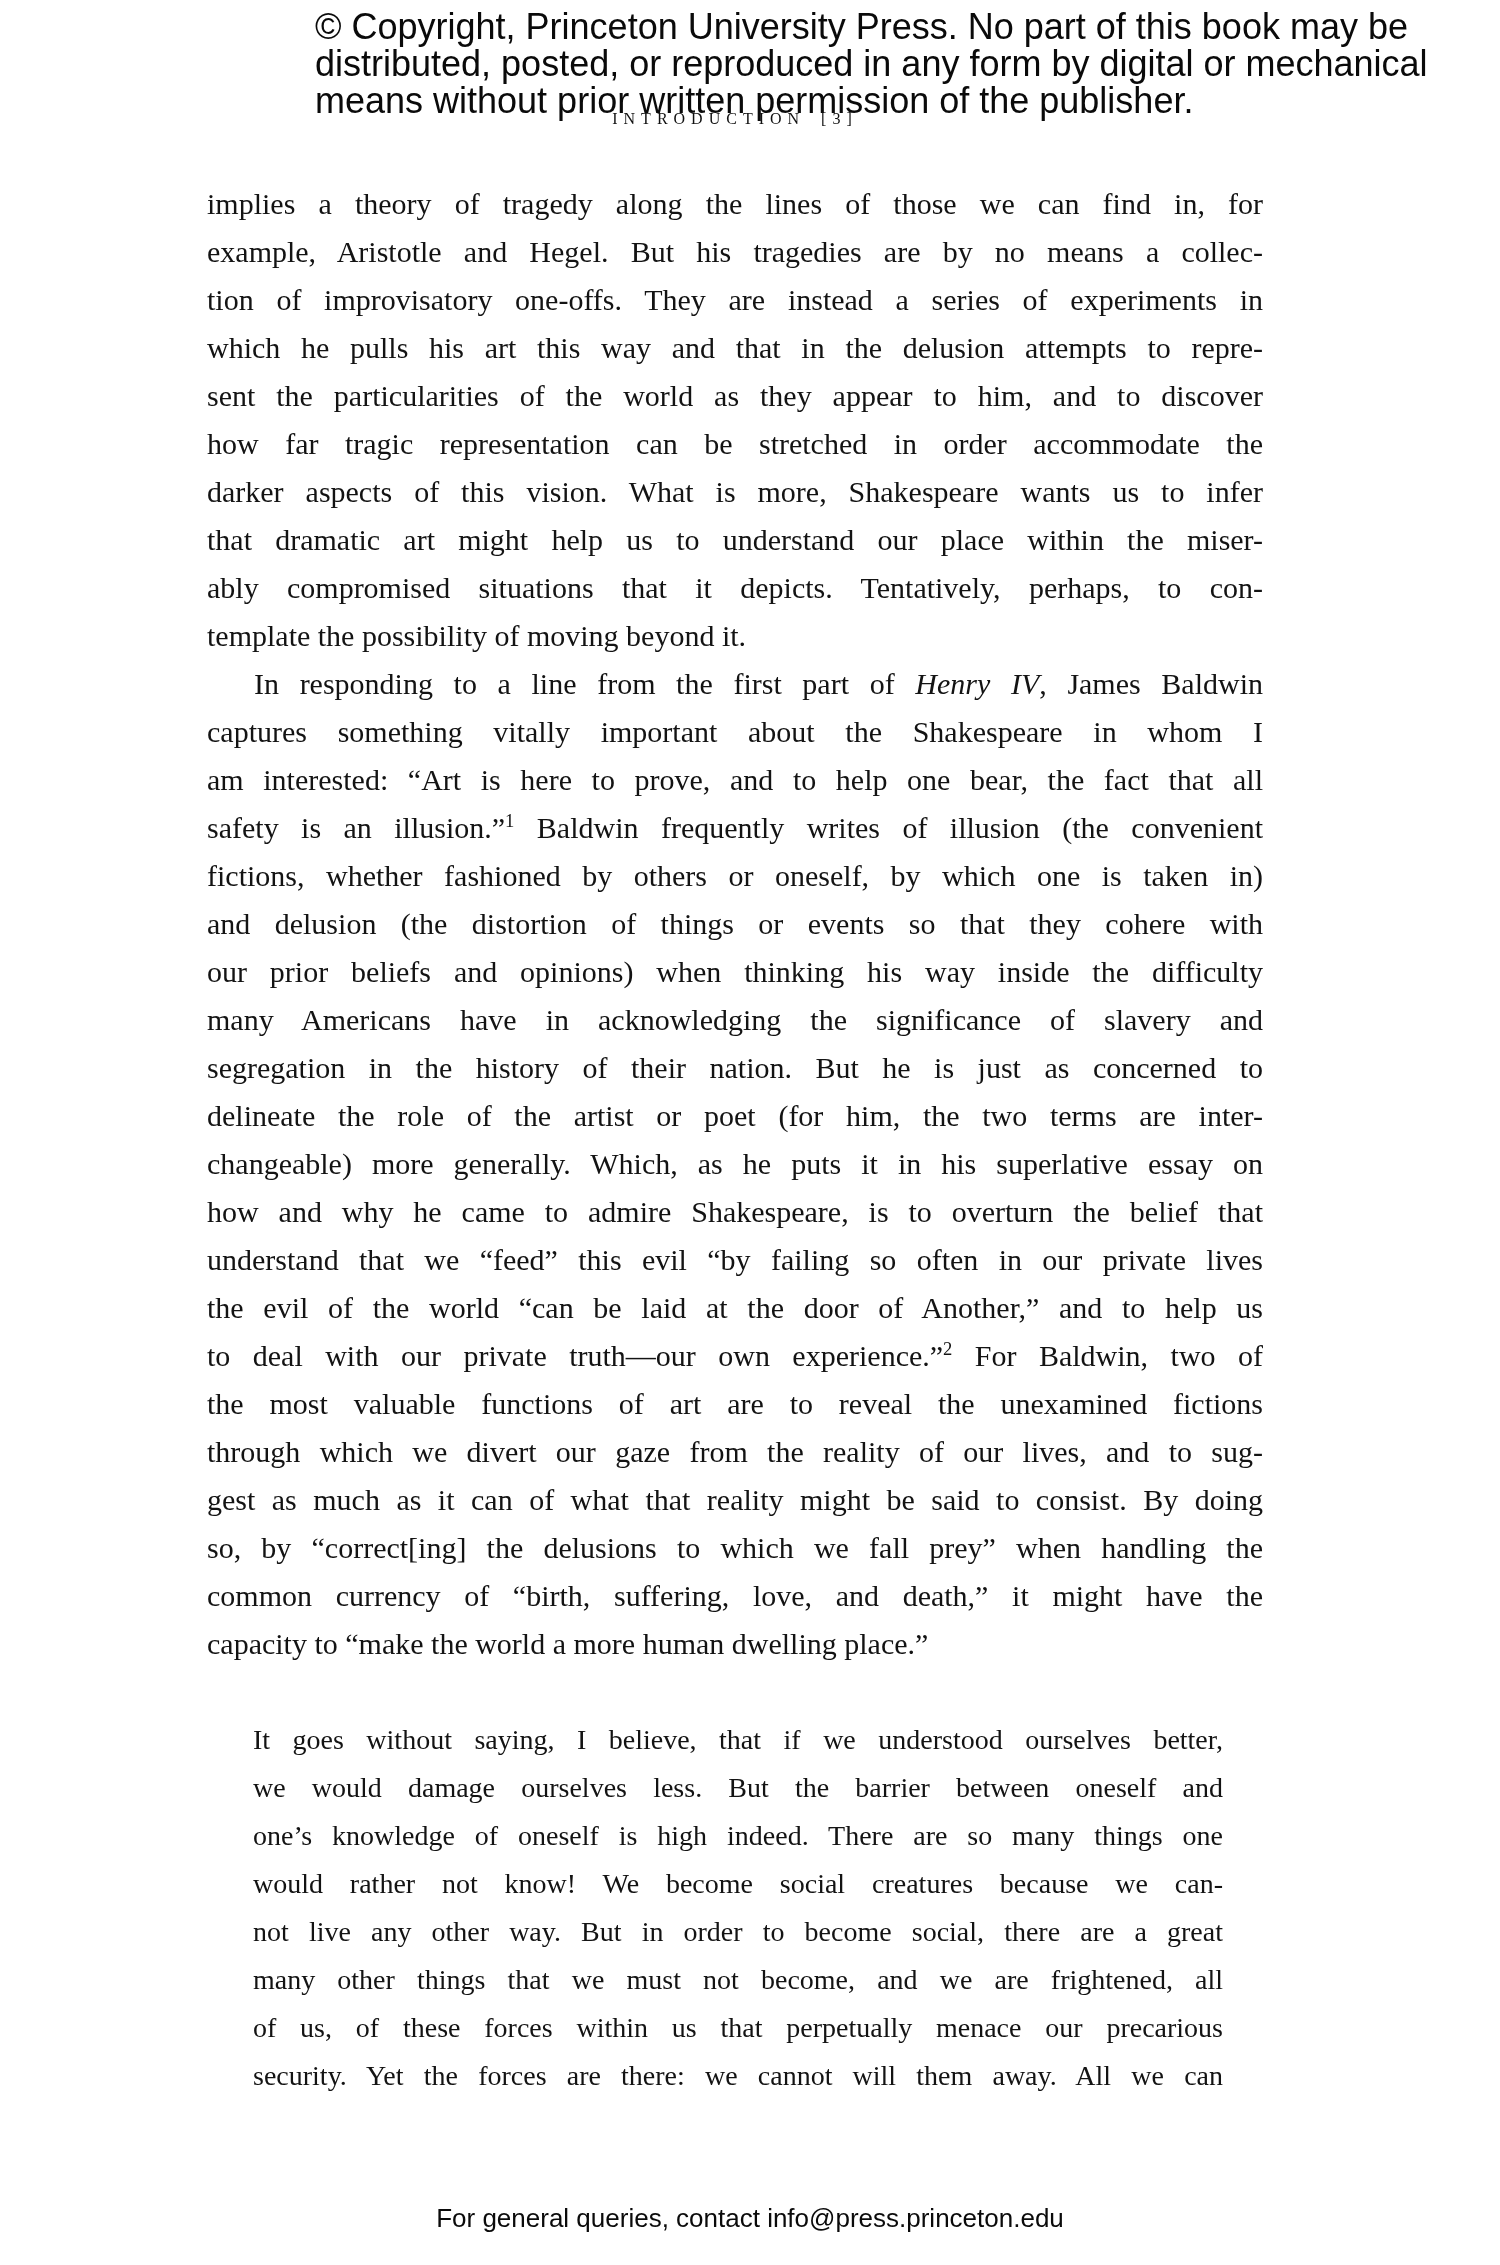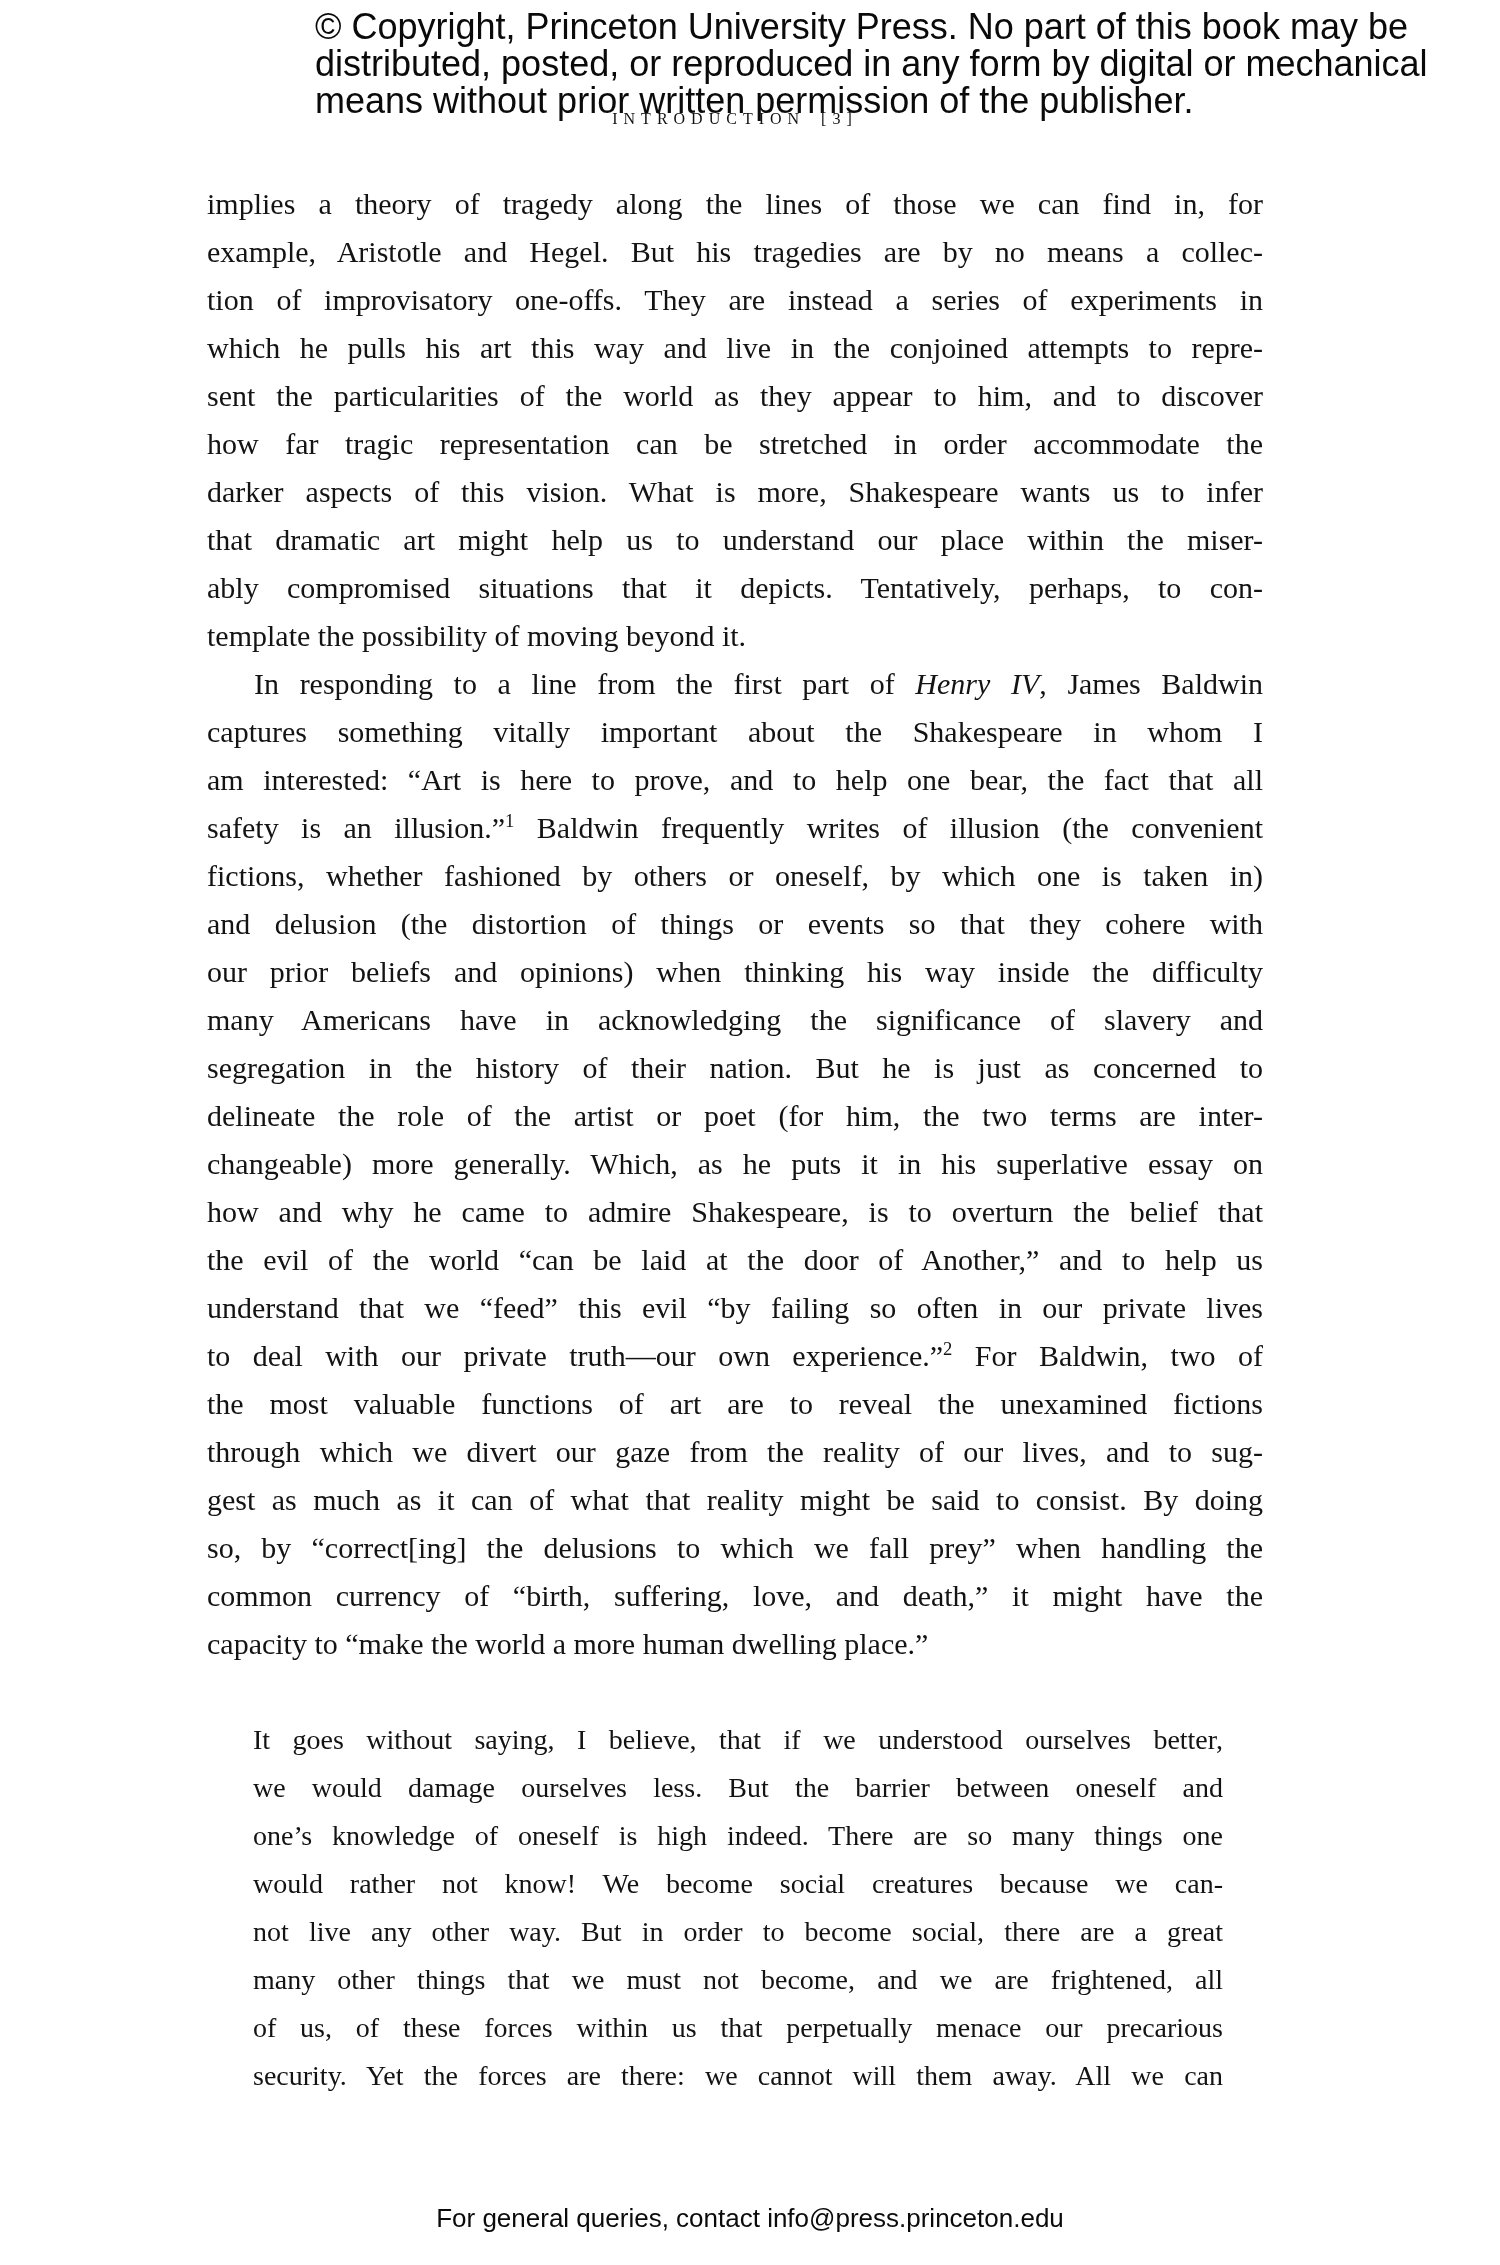--- a/index.html
+++ b/index.html
@@ -102,43 +102,43 @@
 
   <div class="running-header">
     <span class="rh-title">INTRODUCTION</span><span class="rh-page">[3]</span>
   </div>
 
   <div class="body-text" id="body-container">
       <div class="paragraph">
         <div class="line">implies a theory of tragedy along the lines of those we can find in, for</div>
         <div class="line">example, Aristotle and Hegel. But his tragedies are by no means a collec-</div>
         <div class="line">tion of improvisatory one-offs. They are instead a series of experiments in</div>
-        <div class="line">which he pulls his art this way and live in the conjoined attempts to repre-</div>
+        <div class="line">which he pulls his art this way and that in the delusion attempts to repre-</div>
         <div class="line">sent the particularities of the world as they appear to him, and to discover</div>
         <div class="line">how far tragic representation can be stretched in order accommodate the</div>
         <div class="line">darker aspects of this vision. What is more, Shakespeare wants us to infer</div>
         <div class="line">that dramatic art might help us to understand our place within the miser-</div>
         <div class="line">ably compromised situations that it depicts. Tentatively, perhaps, to con-</div>
         <div class="line no-just">template the possibility of moving beyond it.</div>
       </div>
       <div class="paragraph">
         <div class="line indent"><span>In responding to a line from the first part of </span><i>Henry IV</i><span>, James Baldwin</span></div>
         <div class="line">captures something vitally important about the Shakespeare in whom I</div>
         <div class="line">am interested: “Art is here to prove, and to help one bear, the fact that all</div>
         <div class="line"><span>safety is an illusion.”</span><sup>1</sup><span> Baldwin frequently writes of illusion (the convenient</span></div>
         <div class="line">fictions, whether fashioned by others or oneself, by which one is taken in)</div>
         <div class="line">and delusion (the distortion of things or events so that they cohere with</div>
         <div class="line">our prior beliefs and opinions) when thinking his way inside the difficulty</div>
         <div class="line">many Americans have in acknowledging the significance of slavery and</div>
         <div class="line">segregation in the history of their nation. But he is just as concerned to</div>
         <div class="line">delineate the role of the artist or poet (for him, the two terms are inter-</div>
         <div class="line">changeable) more generally. Which, as he puts it in his superlative essay on</div>
         <div class="line">how and why he came to admire Shakespeare, is to overturn the belief that</div>
+        <div class="line">understand that we “feed” this evil “by failing so often in our private lives</div>
         <div class="line">the evil of the world “can be laid at the door of Another,” and to help us</div>
-        <div class="line">understand that we “feed” this evil “by failing so often in our private lives</div>
         <div class="line"><span>to deal with our private truth—our own experience.”</span><sup>2</sup><span> For Baldwin, two of</span></div>
         <div class="line">the most valuable functions of art are to reveal the unexamined fictions</div>
         <div class="line">through which we divert our gaze from the reality of our lives, and to sug-</div>
         <div class="line">gest as much as it can of what that reality might be said to consist. By doing</div>
         <div class="line">so, by “correct[ing] the delusions to which we fall prey” when handling the</div>
         <div class="line">common currency of “birth, suffering, love, and death,” it might have the</div>
         <div class="line no-just">capacity to “make the world a more human dwelling place.”</div>
       </div>
       <div class="blockquote">
         <div class="line">It goes without saying, I believe, that if we understood ourselves better,</div>

